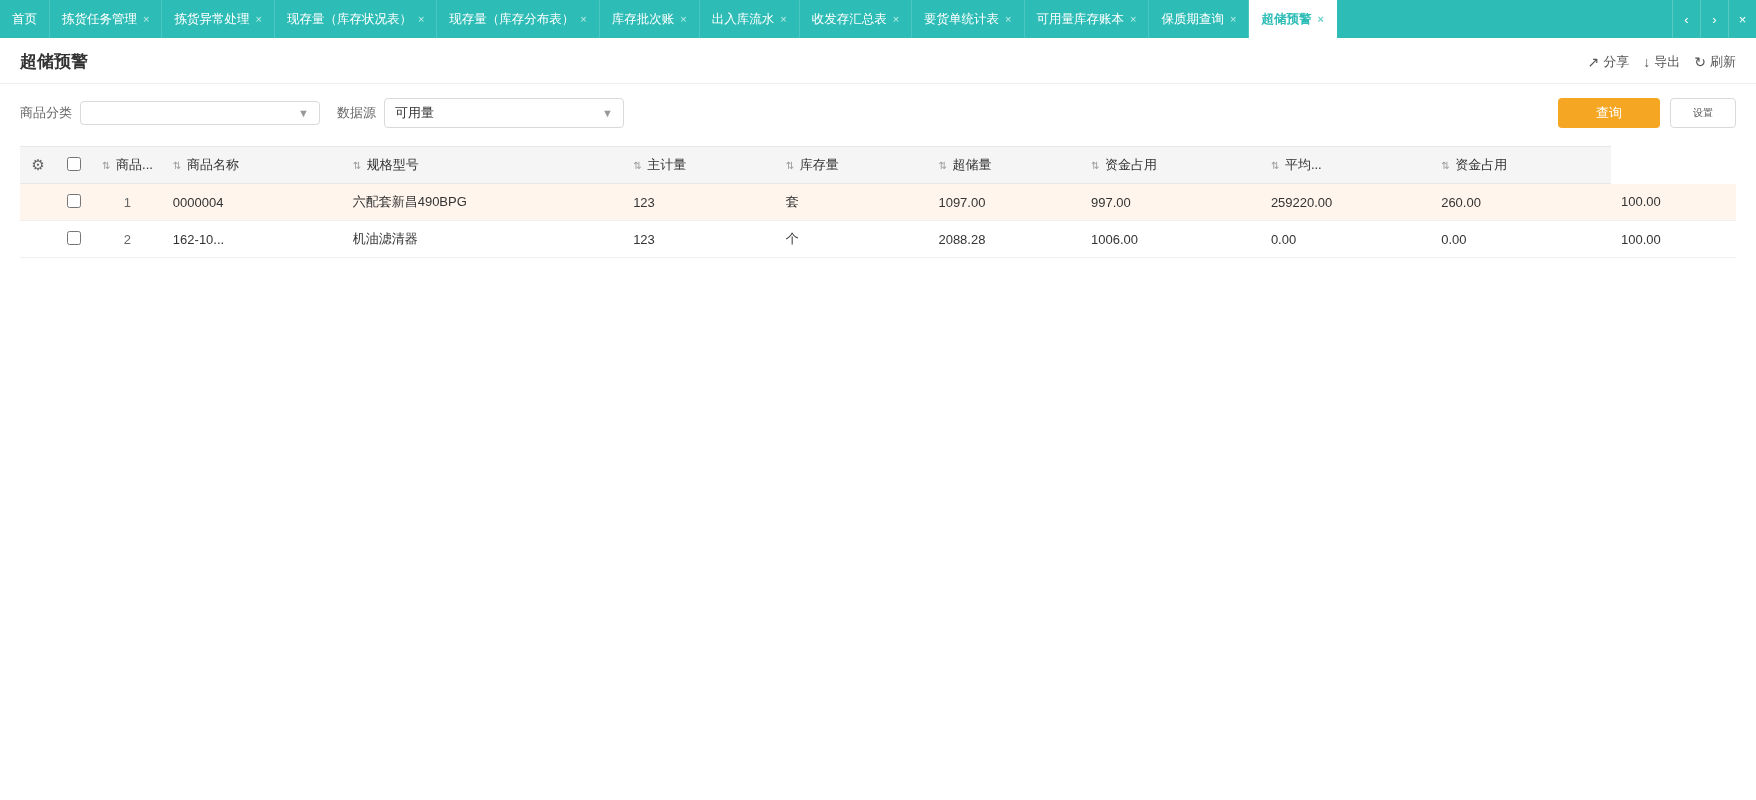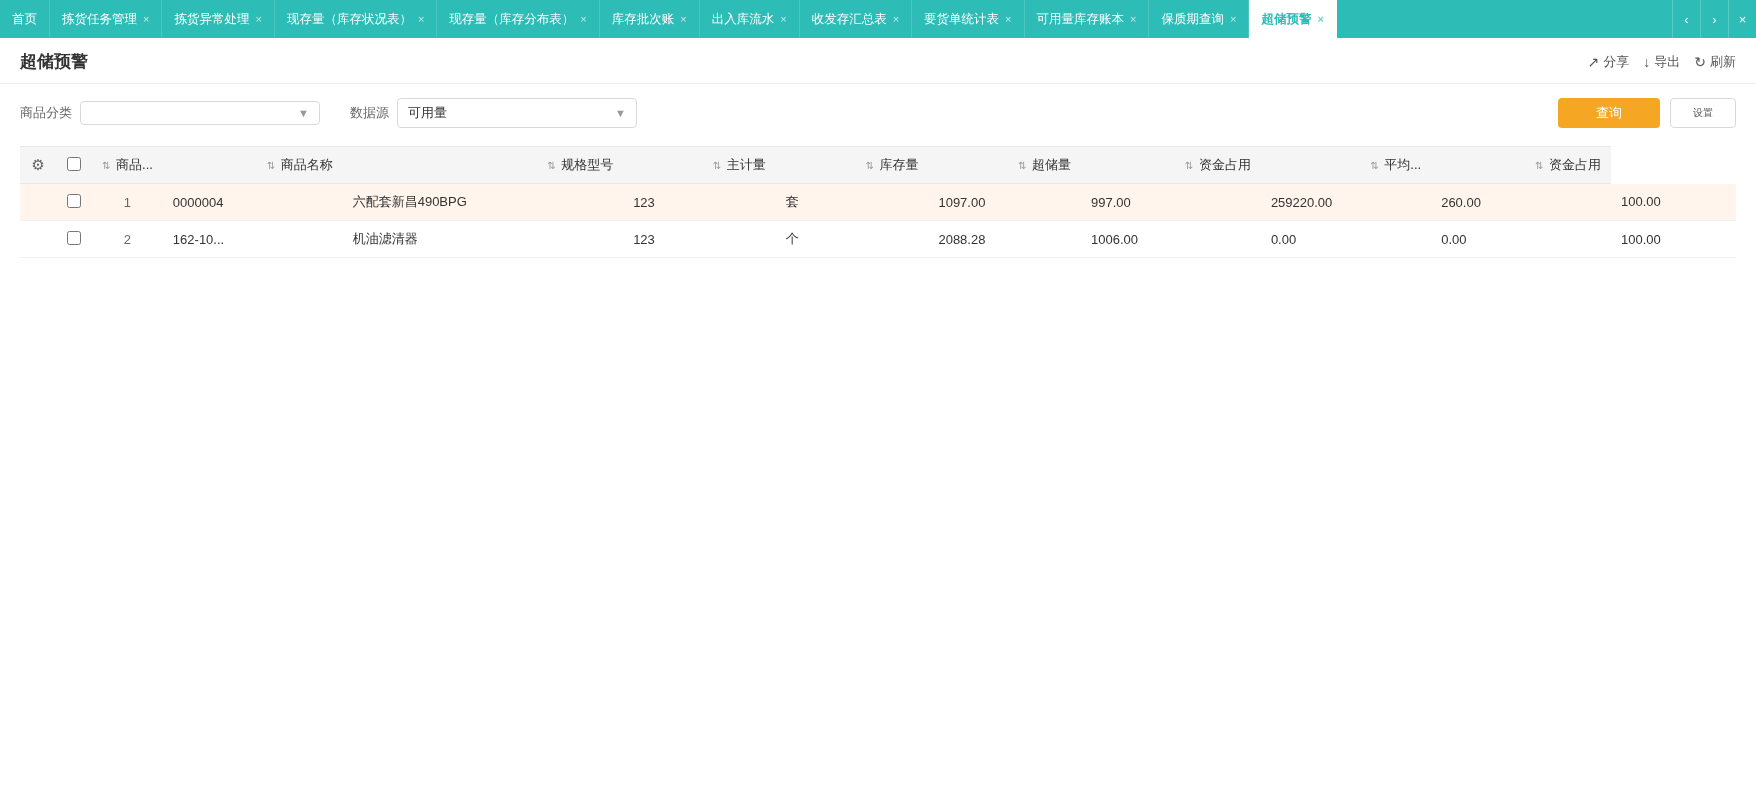--- a/index.html
+++ b/index.html
@@ -75,21 +75,21 @@
       cursor: pointer;
       font-size: 13px;
     }
     .header-action-btn .icon { font-size: 14px; }
 
     
     .filter-bar {
       display: flex;
       align-items: center;
       padding: 14px 20px 10px 20px;
-      gap: 30px;
+      gap: 17px;
       flex-wrap: wrap;
     }
     .filter-item {
       display: flex;
       align-items: center;
       gap: 8px;
     }
     .filter-label {
       color: #666;
       font-size: 13px;
@@ -142,21 +142,21 @@
     table {
       width: 100%;
       border-collapse: collapse;
       font-size: 13px;
     }
     thead tr {
       background: #f5f5f5;
     }
     thead th {
       padding: 9px 10px;
-      text-align: right;
+      text-align: left;
       color: #333;
       font-weight: normal;
       border-bottom: 1px solid #e8e8e8;
       border-top: 1px solid #e8e8e8;
       white-space: nowrap;
     }
     thead th .sort-icon { color: #999; font-size: 10px; margin-right: 2px; }
     tbody tr { border-bottom: 1px solid #f0f0f0; }
     tbody tr.row-highlight { background: #fff5ec; }
     tbody td {

